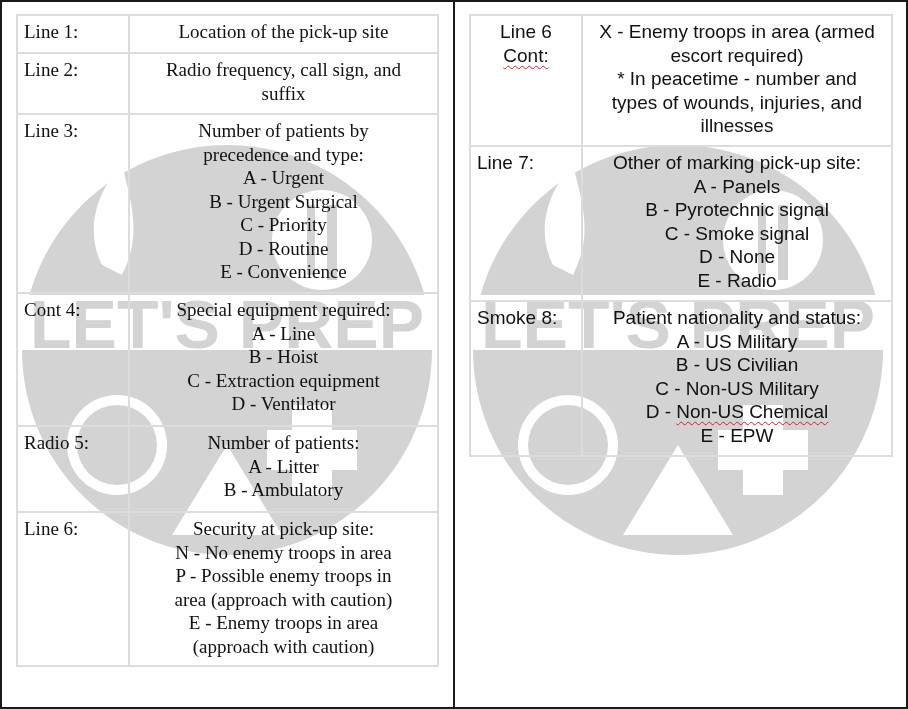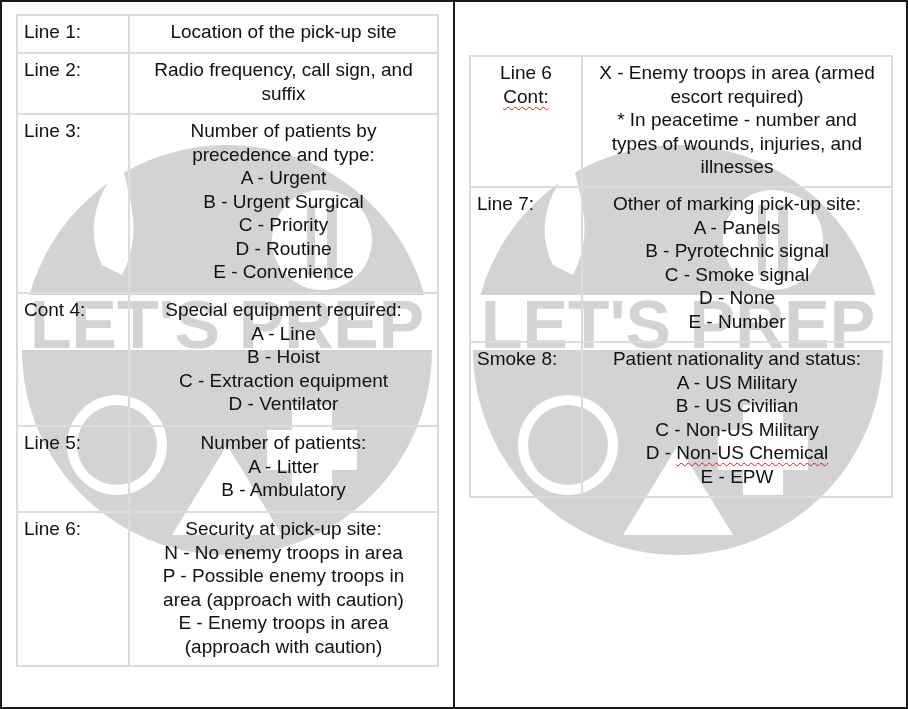--- a/index.html
+++ b/index.html
@@ -9,22 +9,22 @@
              border: 2px solid #1a1a1a; }
     .divider { position: absolute; left: 453px; top: 0; width: 2px; height: 709px; background: #1a1a1a; }
     .panel { position: absolute; top: 0; height: 709px; overflow: hidden; }
     .panel.left { left: 2px; width: 451px; }
     .watermark { position: absolute; pointer-events: none; }
     .wm-left { left: 22px; top: 145px; }
     .wm-right { left: 473px; top: 145px; }
     table.medevac { position: absolute; border-collapse: collapse; table-layout: fixed; }
     table.medevac td { border: 2px solid #dcdcdc; vertical-align: top; padding: 4px 6px 0 6px;
                        font-size: 19px; line-height: 23.5px; background: transparent; }
-    table.left-table { left: 16px; top: 14px; width: 423px; }
-    table.right-table { left: 469px; top: 14px; width: 424px; margin-top: 41px; }
+    table.left-table { left: 16px; top: 14px; width: 423px; font-family: Liberation Serif, serif; }
+    table.right-table { left: 469px; top: 14px; width: 424px; }
     td.label { width: 98px; }
     .line { display: block; white-space: nowrap; text-align: center; }
     .spell { text-decoration: underline wavy #d02020; text-decoration-thickness: 1px; text-underline-offset: 3px; }
   </style>
 </head>
 <body>
 
 <div class="frame"></div>
 
 <div class="panel left"></div>
@@ -79,21 +79,21 @@
     <td class="label" style="height:127px">Cont 4:</td>
     <td>
       <span class="line">Special equipment required:</span>
       <span class="line">A - Line</span>
       <span class="line">B - Hoist</span>
       <span class="line">C - Extraction equipment</span>
       <span class="line">D - Ventilator</span>
     </td>
   </tr>
   <tr>
-    <td class="label" style="height:80px">Line 5:</td>
+    <td class="label" style="height:80px">Radio 5:</td>
     <td>
       <span class="line">Number of patients:</span>
       <span class="line">A - Litter</span>
       <span class="line">B - Ambulatory</span>
     </td>
   </tr>
   <tr>
     <td class="label" style="height:148px">Line 6:</td>
     <td>
       <span class="line">Security at pick-up site:</span>
@@ -140,21 +140,21 @@
     </td>
   </tr>
   <tr>
     <td class="label" style="height:149px">Line 7:</td>
     <td>
       <span class="line">Other of marking pick-up site:</span>
       <span class="line">A - Panels</span>
       <span class="line">B - Pyrotechnic signal</span>
       <span class="line">C - Smoke signal</span>
       <span class="line">D - None</span>
-      <span class="line">E - Number</span>
+      <span class="line">E - Radio</span>
     </td>
   </tr>
   <tr>
     <td class="label" style="height:149px">Smoke 8:</td>
     <td>
       <span class="line">Patient nationality and status:</span>
       <span class="line">A - US Military</span>
       <span class="line">B - US Civilian</span>
       <span class="line">C - Non-US Military</span>
       <span class="line"><span>D - </span><span class="spell">Non-US Chemical</span></span>

